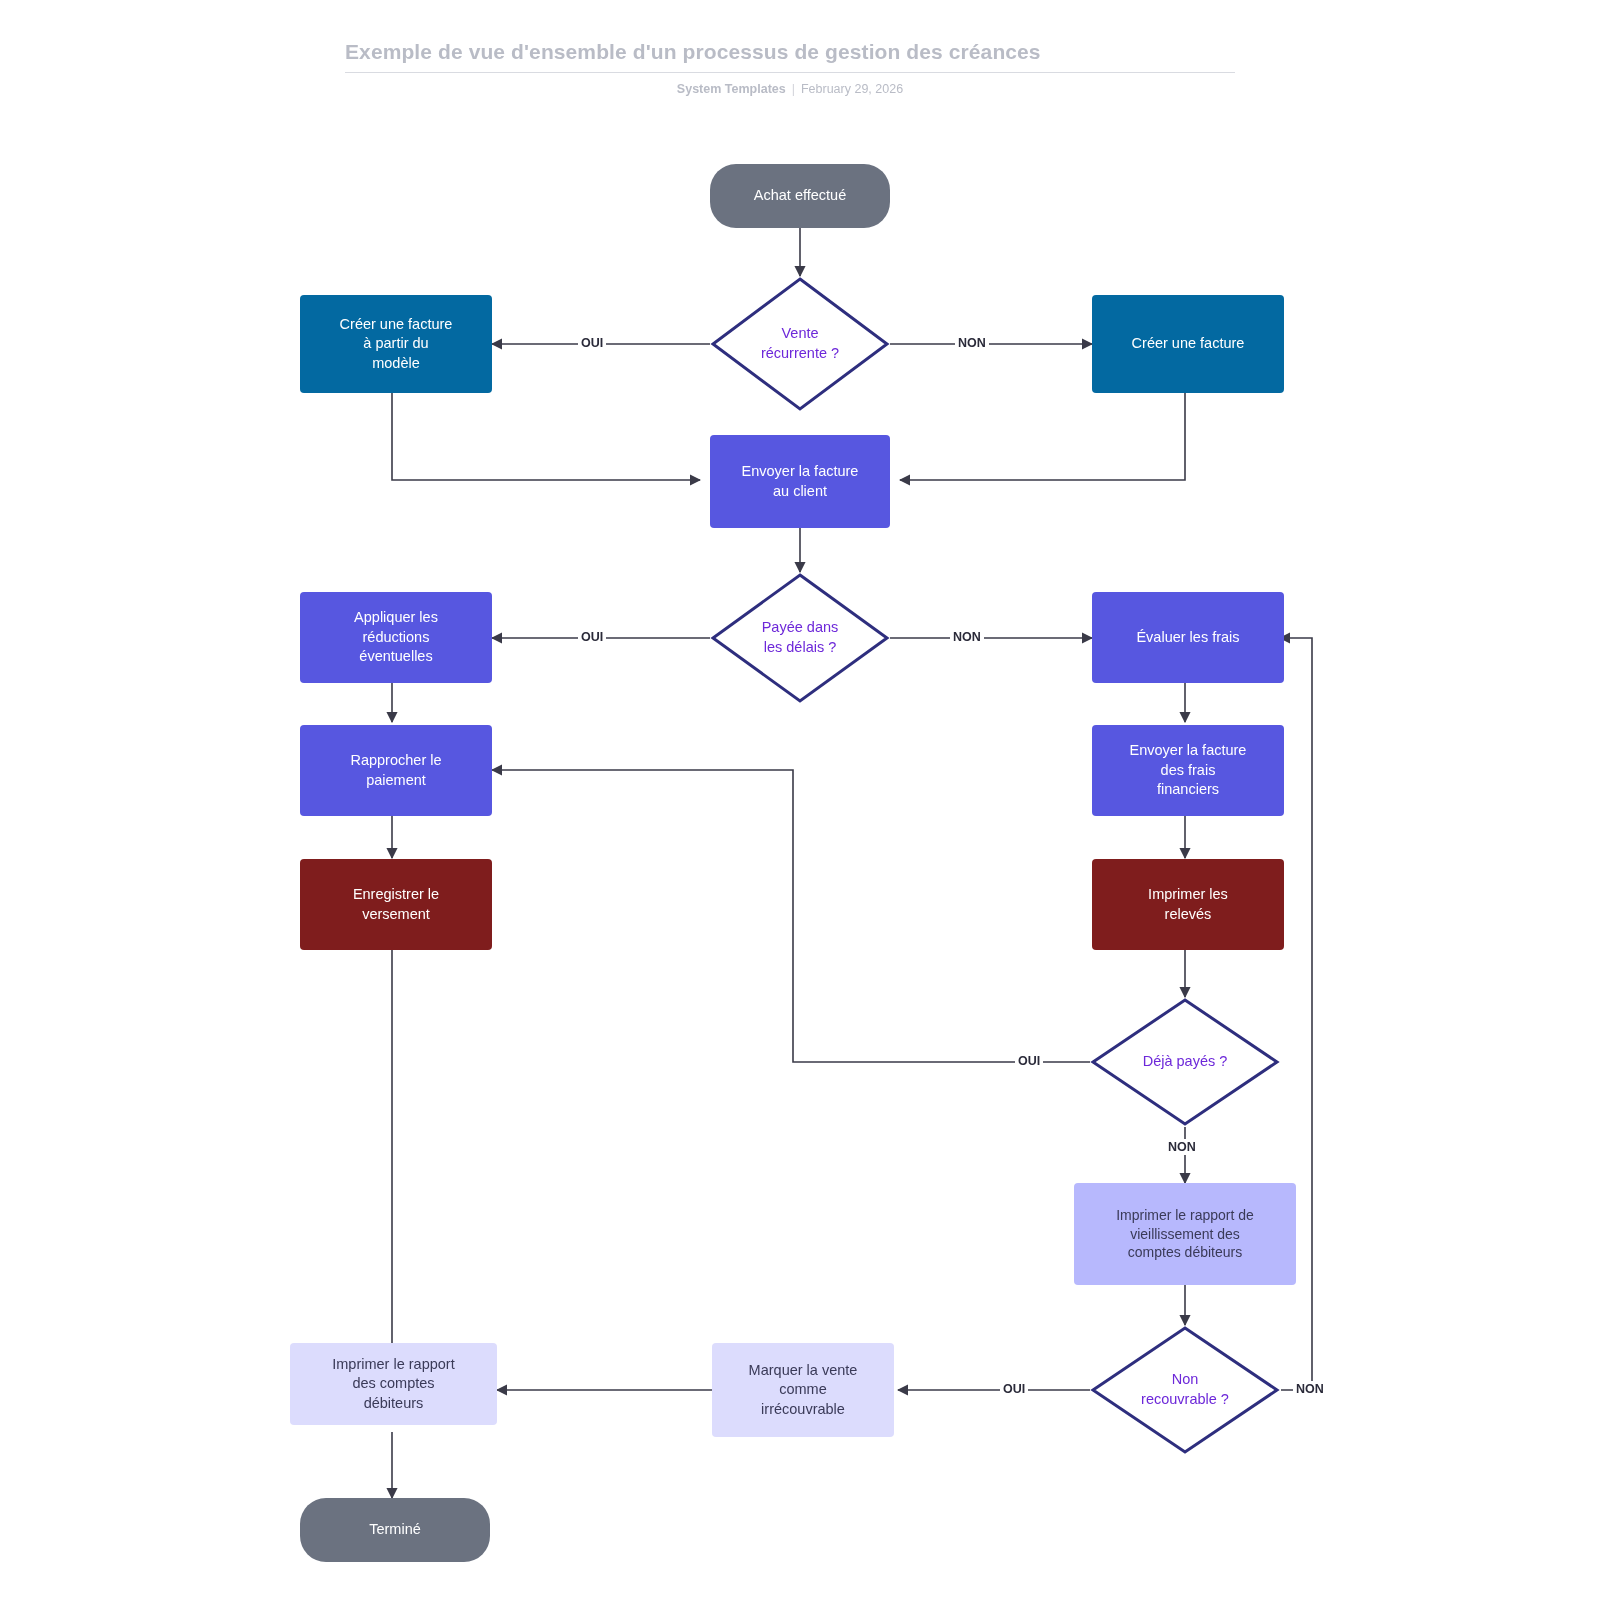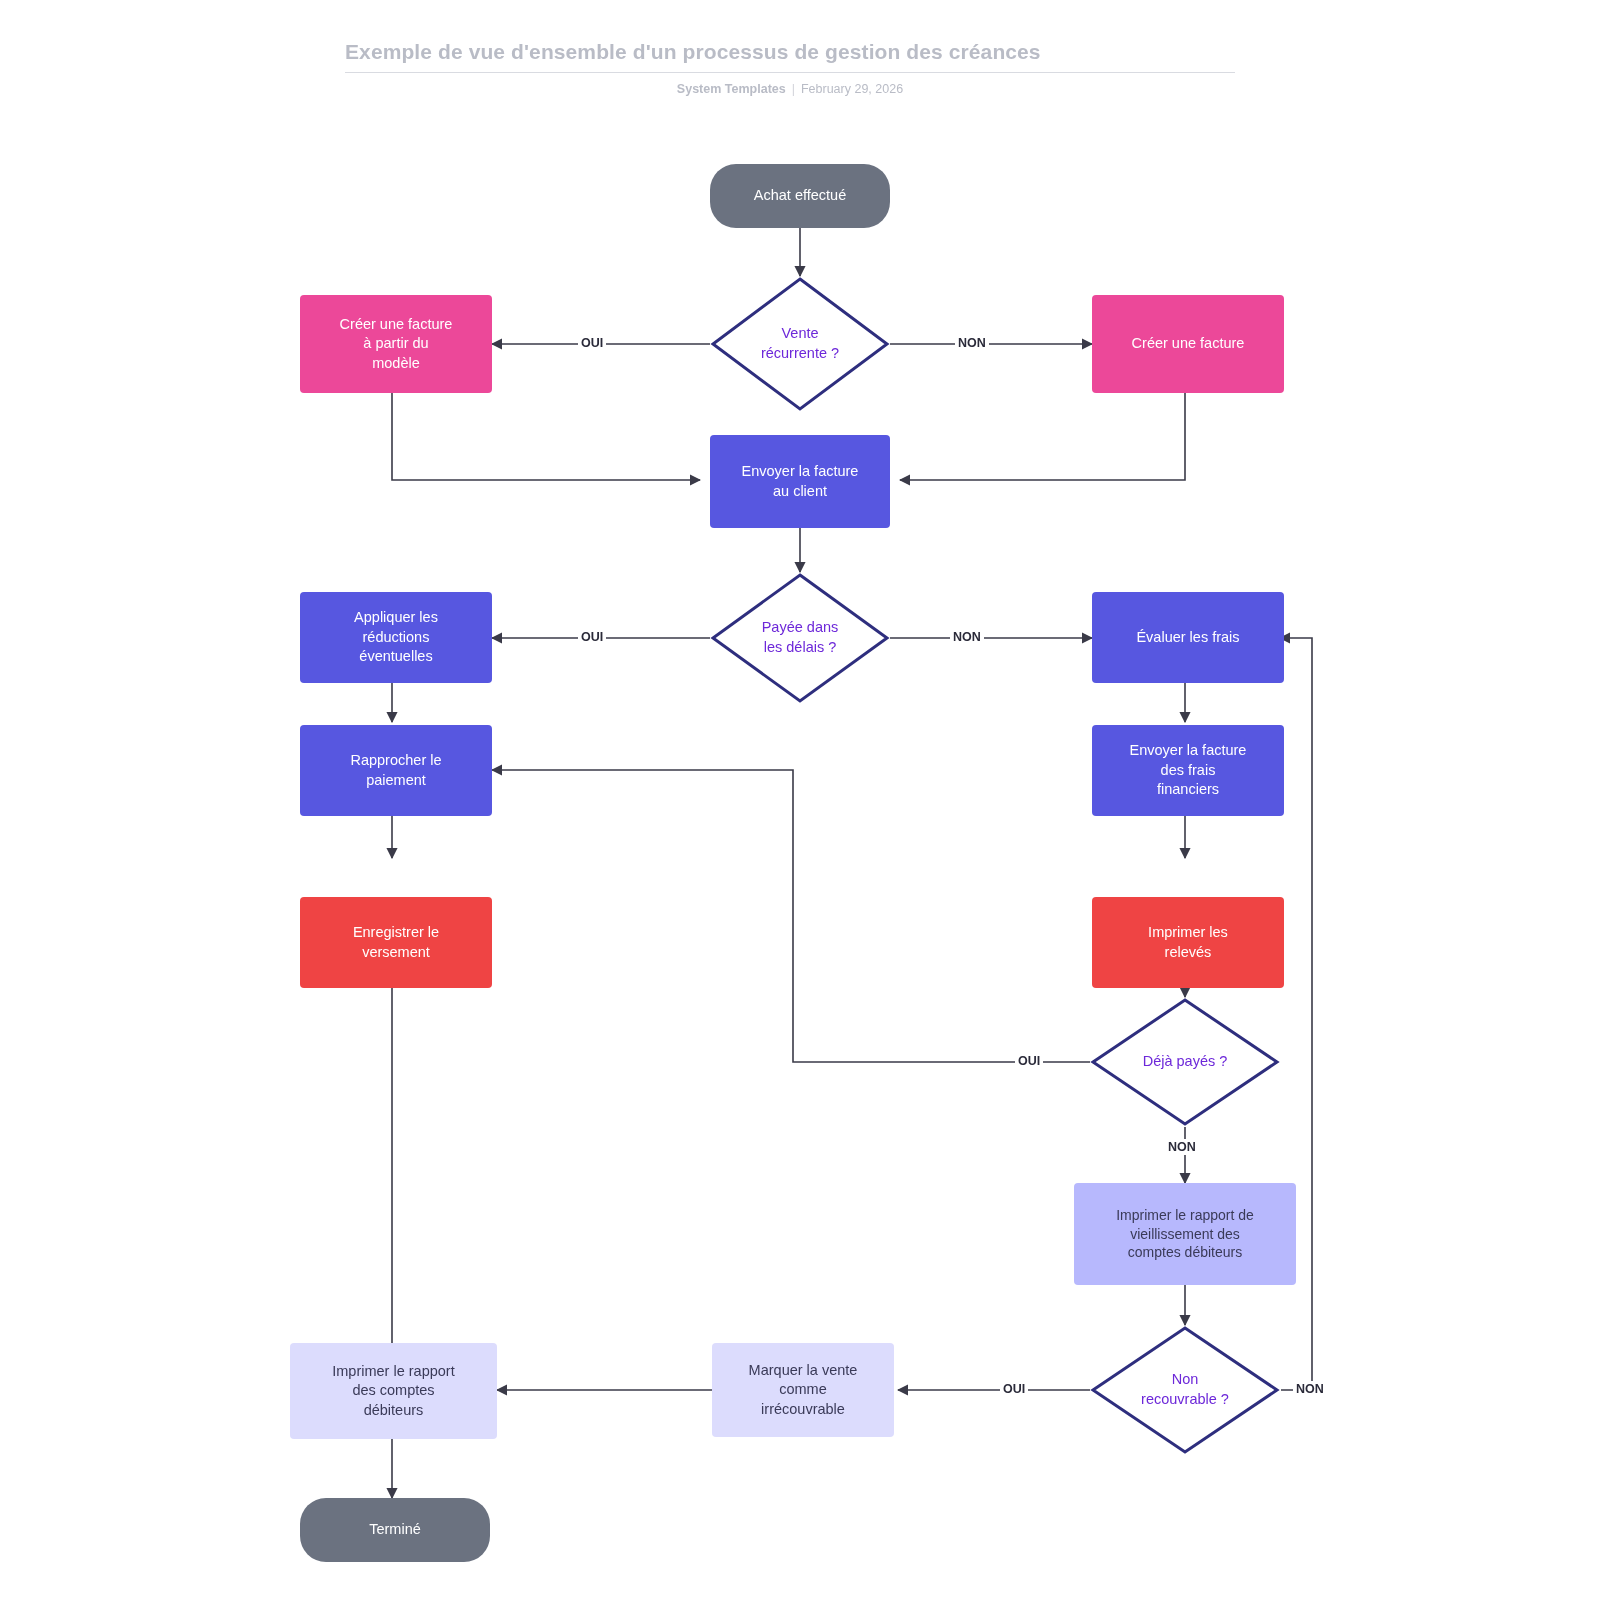--- a/index.html
+++ b/index.html
@@ -70,23 +70,23 @@
     border-radius: 4px;
     padding: 4px 8px;
     white-space: pre-line;
     z-index: 3;
   }
   .node.terminal {
     border-radius: 26px;
     background: #6b7280;
     color: #ffffff;
   }
-  .node.dark   { background: #ec4899; }
+  .node.dark   { background: #0369a1; }
   .node.mid    { background: #5757e0; }
-  .node.light  { background: #ef4444; margin-top: 38px; }
+  .node.light  { background: #7f1d1d; }
   .node.pale   { background: #b7b8fd; color: #3a3a58; }
   .node.palest { background: #dcdcfd; color: #3a3a58; }
 
   
   .diamond {
     position: absolute;
     z-index: 3;
   }
   .diamond .shape {
     position: absolute;
@@ -244,21 +244,21 @@
     <polygon points="95,3 187,65 95,127 3,65" fill="#ffffff" stroke="#2e2e7e" stroke-width="3"></polygon>
   </svg>
   <div class="dlabel">Non
 recouvrable ?</div>
 </div>
 
 <div class="node palest" style="left:712px; top:1343px; width:182px; height:94px;">Marquer la vente
 comme
 irrécouvrable</div>
 
-<div class="node palest" style="left:290px; top:1343px; width:207px; height:96px;">Imprimer le rapport
+<div class="node palest" style="left:290px; top:1343px; width:207px; height:82px;">Imprimer le rapport
 des comptes
 débiteurs</div>
 
 <div class="node terminal" style="left:300px; top:1498px; width:190px; height:64px;">Terminé</div>
 
 <div class="elabel" style="left:578px; top:335px;">OUI</div>
 <div class="elabel" style="left:955px; top:335px;">NON</div>
 
 <div class="elabel" style="left:578px; top:629px;">OUI</div>
 <div class="elabel" style="left:950px; top:629px;">NON</div>

